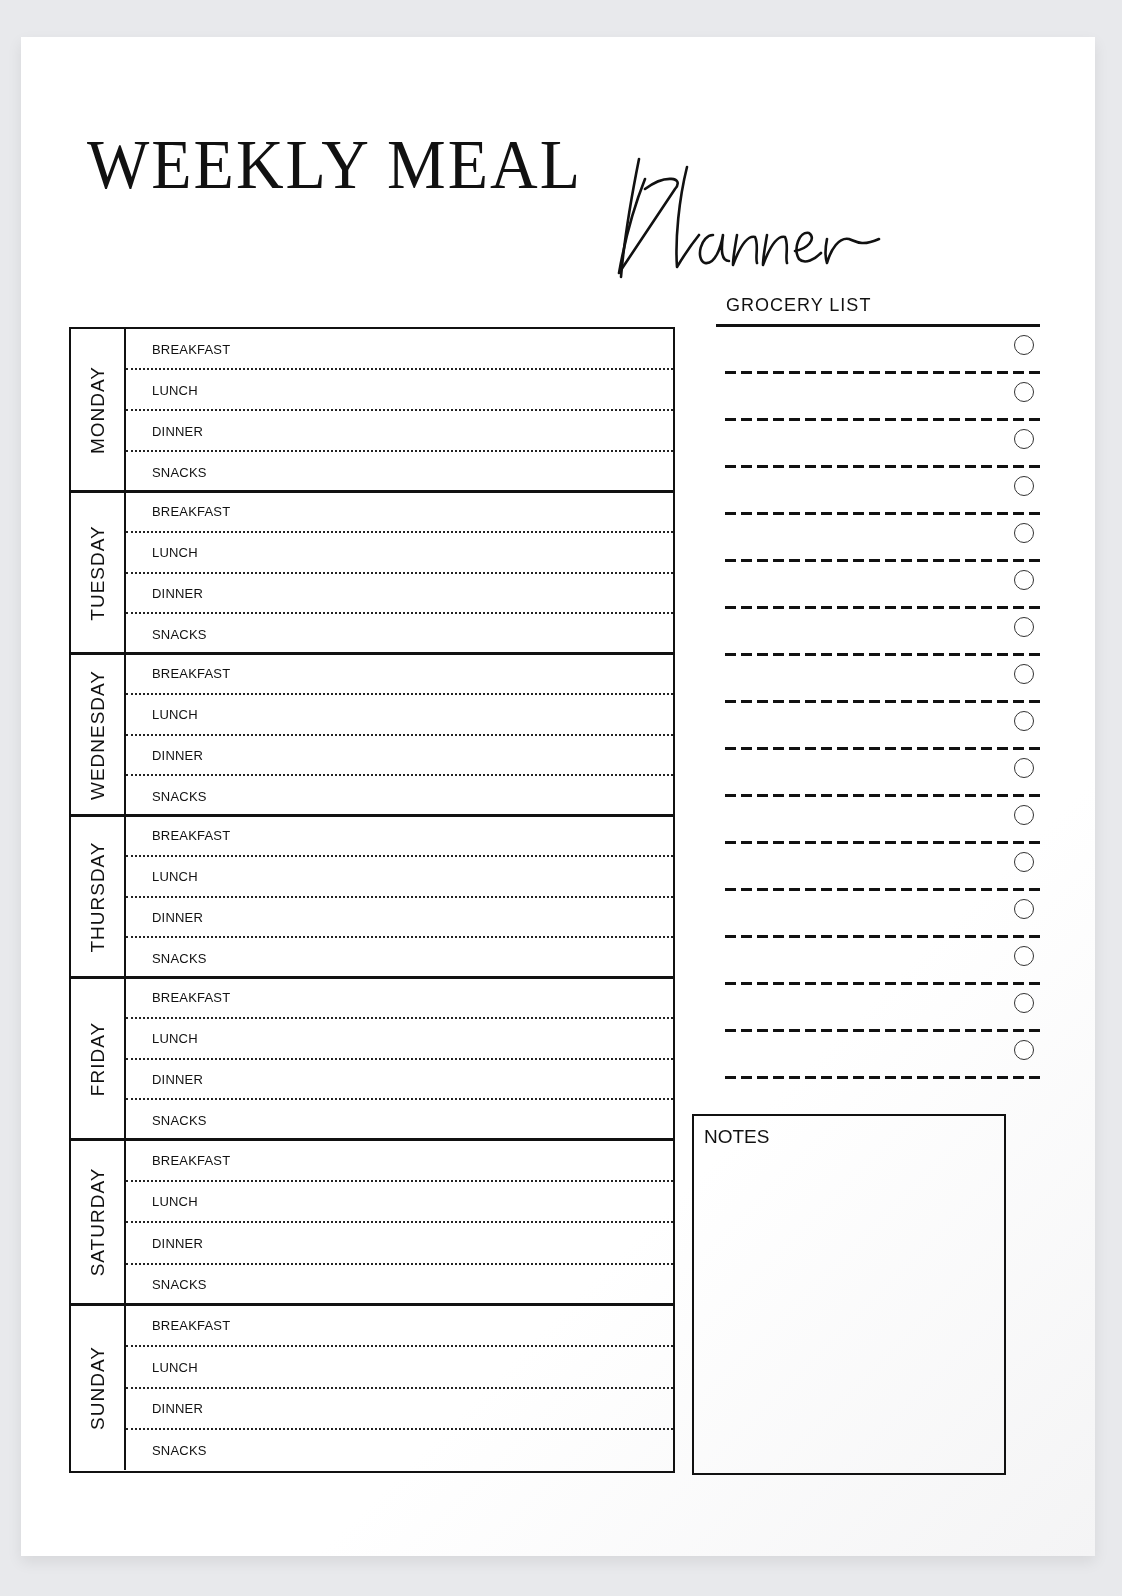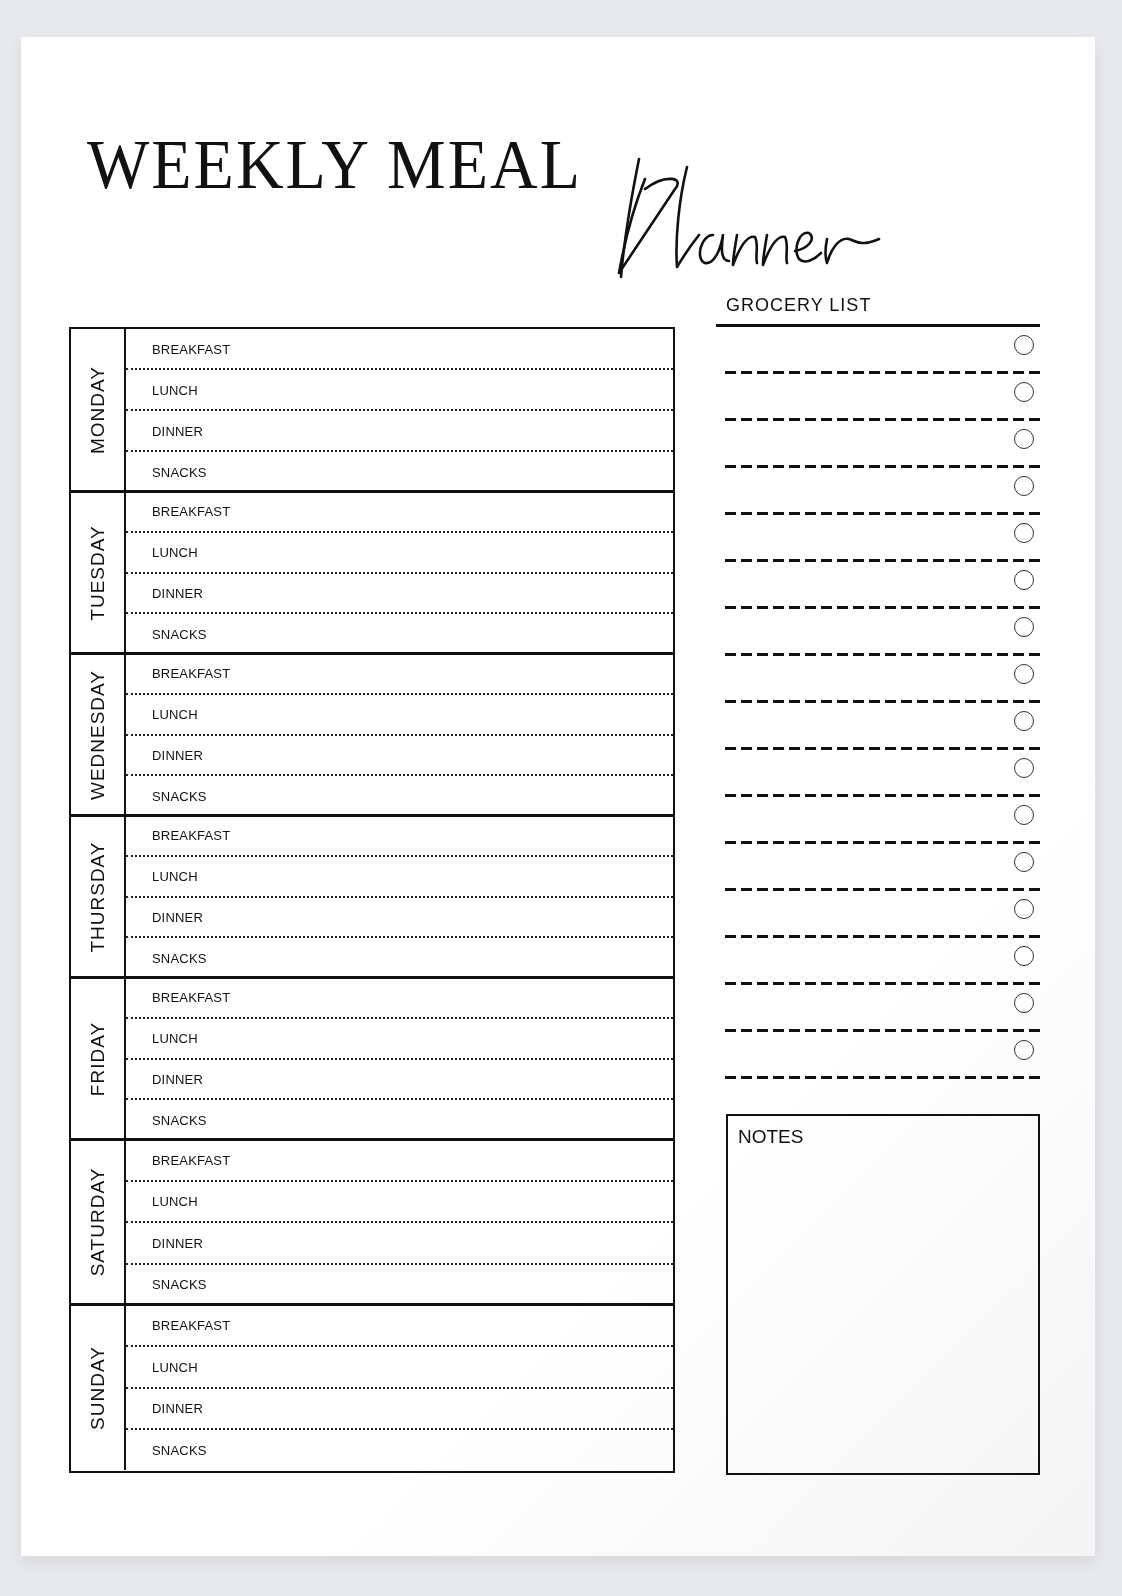--- a/index.html
+++ b/index.html
@@ -73,21 +73,21 @@
     background:repeating-linear-gradient(90deg,#111 0 11px,transparent 11px 16px);
   }
   .grocery-item .check {
     position:absolute; right:7px; top:8px;
     width:20px; height:20px; border:1.4px solid #333; border-radius:50%;
     box-sizing:border-box; background:#fff;
   }
 
   
   .notes-box {
-    position:absolute; left:705px; top:1077px; width:314px; height:361px;
+    position:absolute; left:671px; top:1077px; width:314px; height:361px;
     border:2.5px solid #111; box-sizing:border-box; background:transparent;padding-left:20px;
   }
   .notes-label {
     position:absolute; left:10px; top:10px; font-size:19px; color:#111;
   }
 </style>
 </head>
 <body>
 
 <div class="page">

